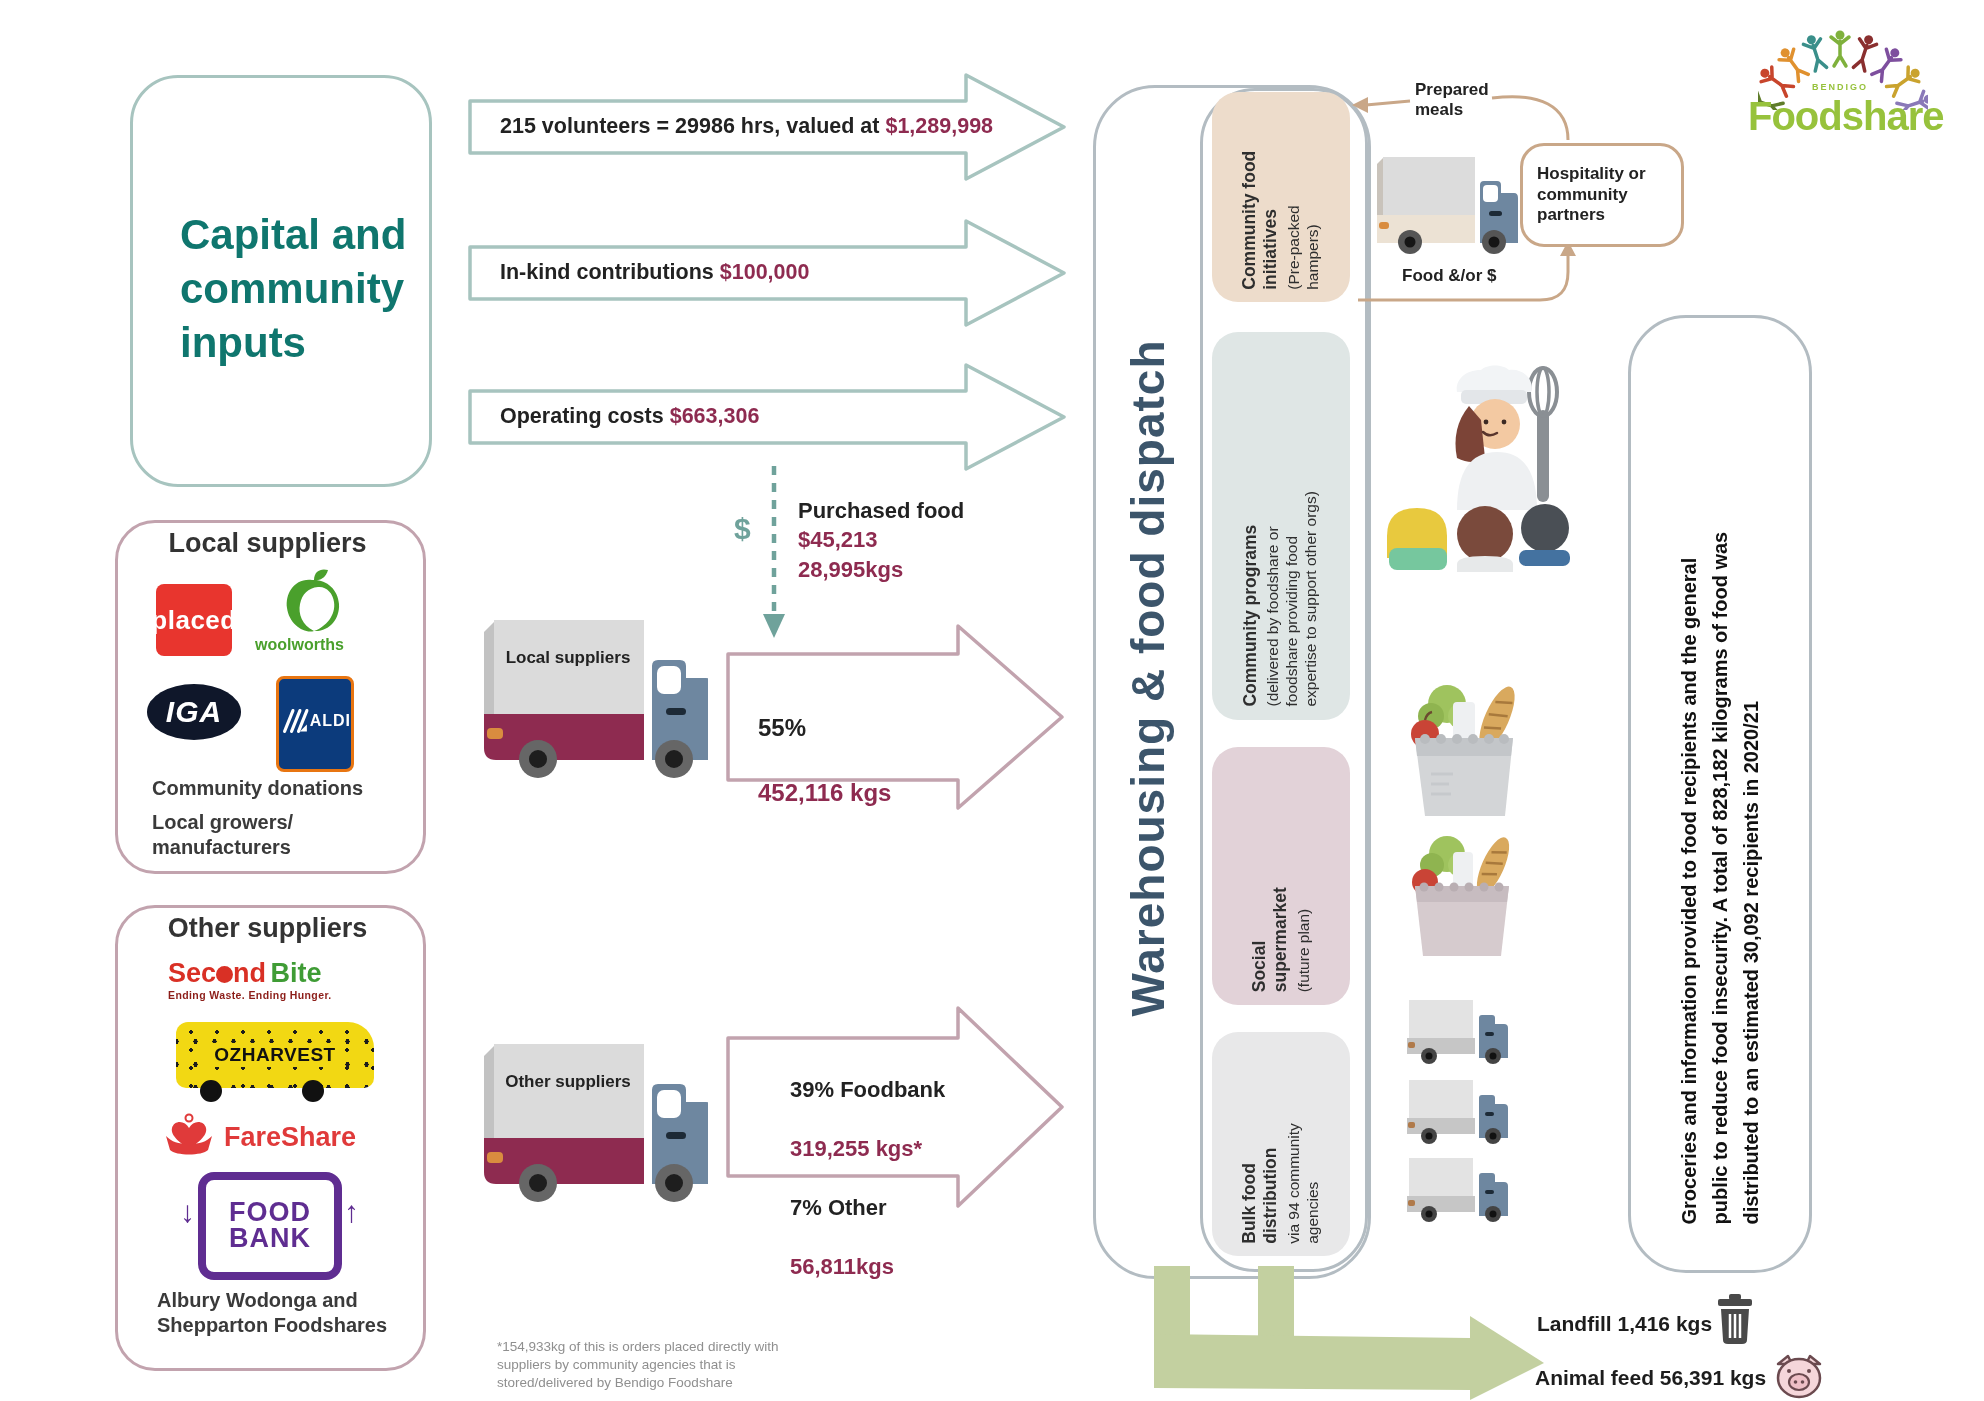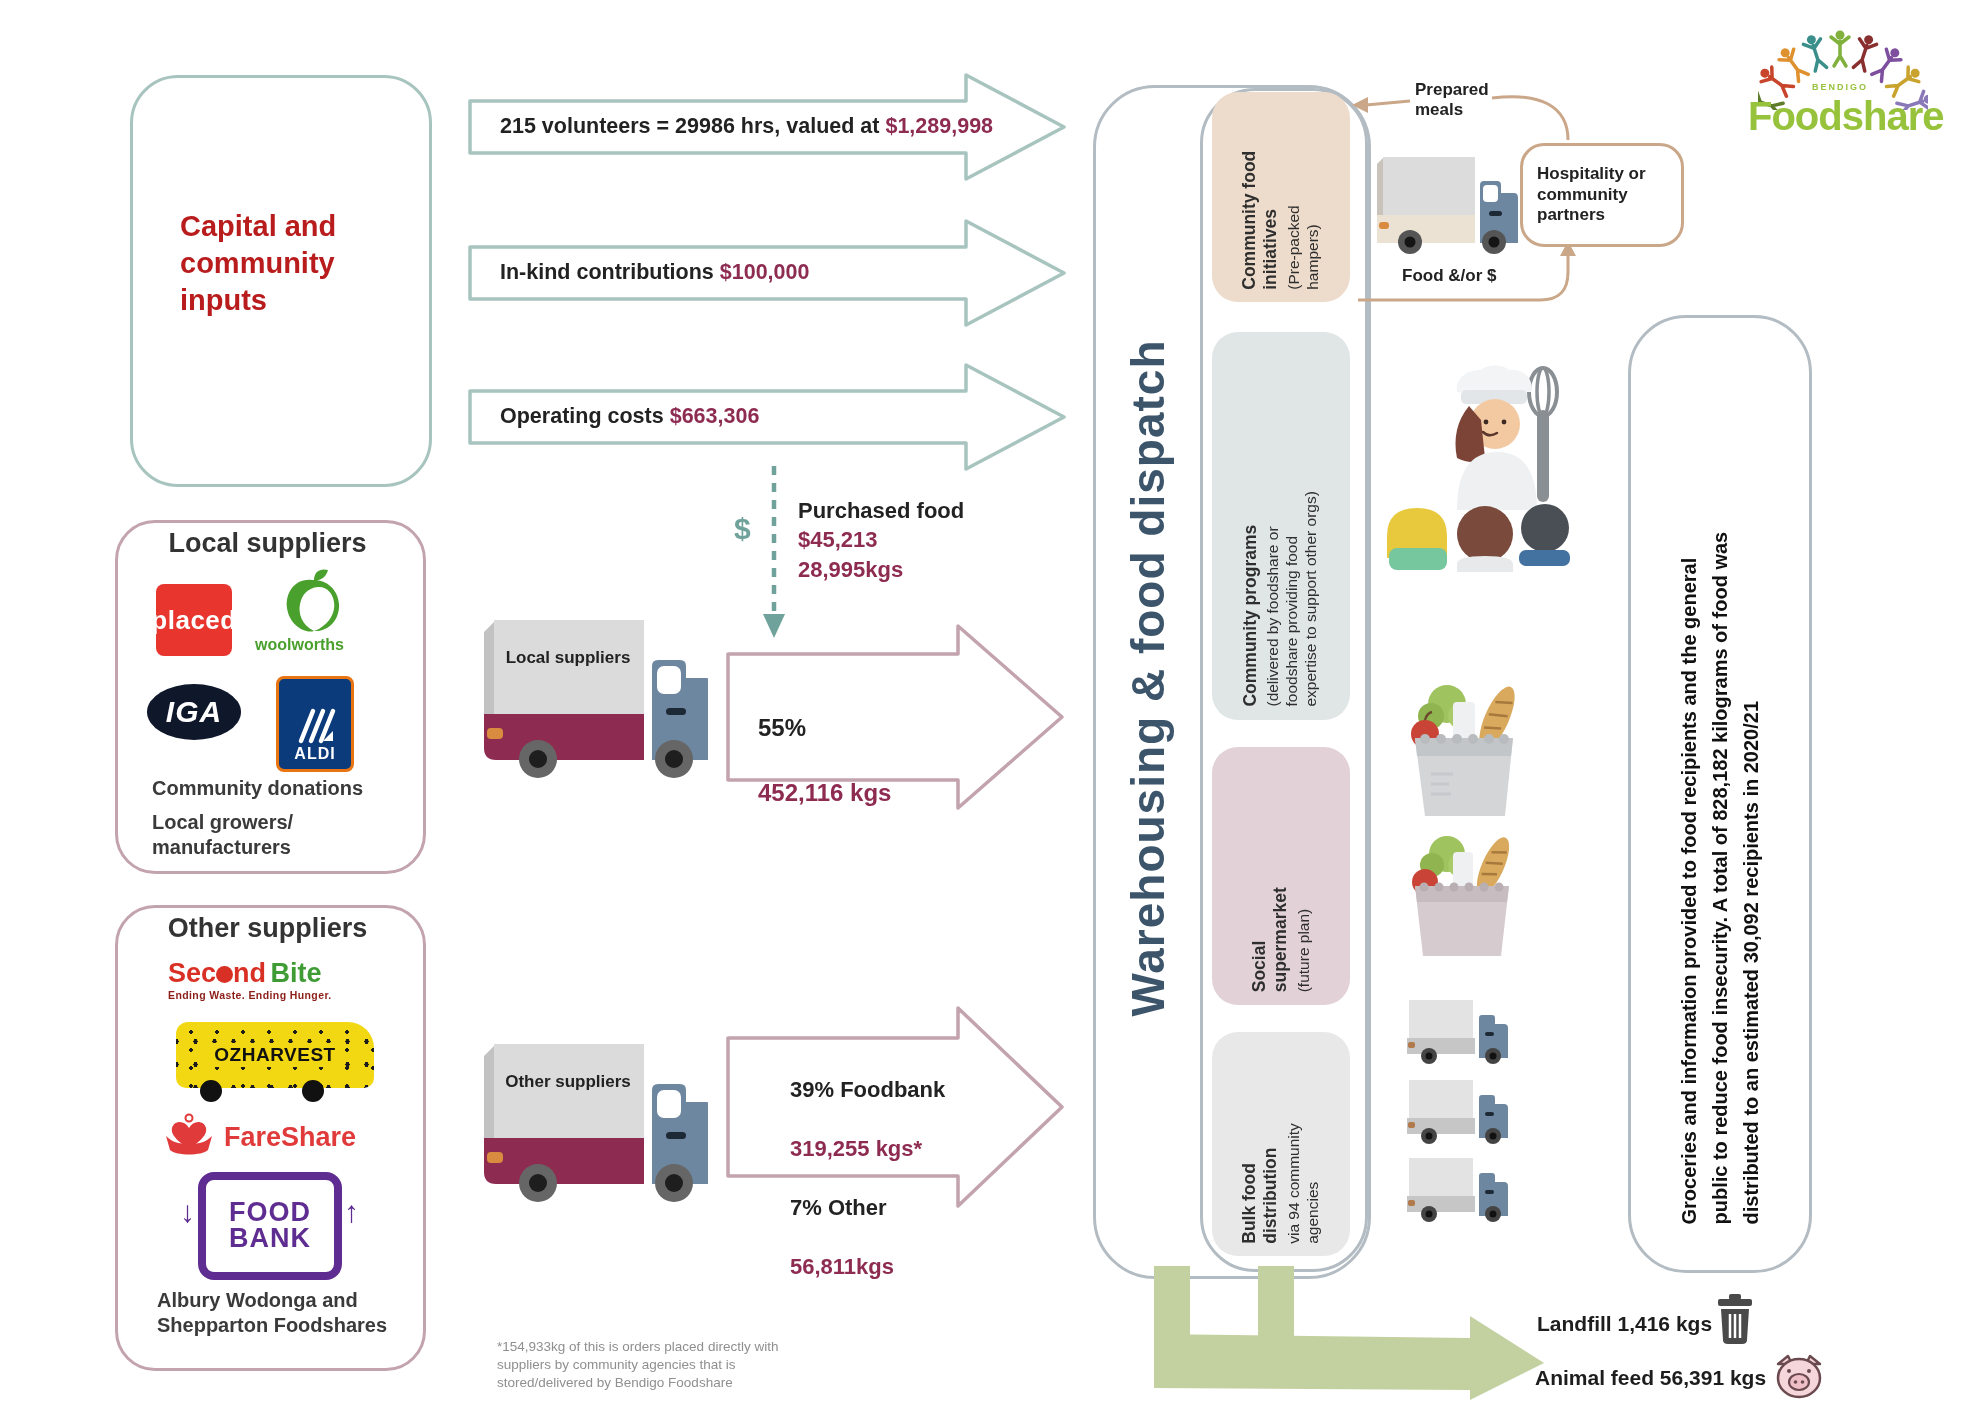--- a/index.html
+++ b/index.html
@@ -7,21 +7,21 @@
        font-family:"Liberation Sans",sans-serif;color:#1d1d1d;overflow:hidden}
   .abs{position:absolute}
   .maroon{color:#8e2b50}
   .blk{color:#222}
   
   .teal-box{border:3px solid #a7c4bf;border-radius:48px;background:#fff}
   .pink-box{border:3px solid #c2a3ae;border-radius:40px;background:#fff}
   .grey-box{border:3.5px solid #b3bcc2;border-radius:58px;background:#fff}
   .tan-box{border:3px solid #c9a788;border-radius:24px;background:#fff}
   
-  .cap-title{font-size:29px;font-weight:600;color:#b91c1c;line-height:1.28;white-space:pre-line}
+  .cap-title{font-size:42px;font-weight:600;color:#0f766e;line-height:1.28;white-space:pre-line}
   .arrow-text{font-size:21.5px;font-weight:700;white-space:nowrap}
   .sup-title{font-size:27px;font-weight:600;color:#333;text-align:center}
   .note{font-size:20px;color:#3a3a3a;font-weight:600;line-height:1.25;white-space:pre-line}
   .flow-big{font-size:24px;font-weight:700;line-height:1.35;white-space:pre-line}
   .flow-sm{font-size:22px;font-weight:700;line-height:1.34;white-space:pre-line}
   .footnote{font-size:13.5px;color:#8f8f8f;line-height:1.35;white-space:pre-line}
   .truck-label{font-size:17px;font-weight:700;color:#222;text-align:center}
   .small-label{font-size:17px;font-weight:600;color:#222;line-height:1.2;white-space:pre-line}
   .waste-label{font-size:21px;font-weight:600;color:#1d1d1d;white-space:nowrap}
   
@@ -32,21 +32,21 @@
   .cat .inner{transform:rotate(-90deg);flex:none;text-align:left}
   .cat .t{font-weight:700;font-size:17.5px;line-height:1.22;color:#2e2e2e;white-space:pre-line}
   .cat .s{font-size:15.5px;line-height:1.22;color:#2e2e2e;white-space:pre-line;margin-top:3px}
   .outcome-text{font-size:20px;font-weight:600;color:#111;line-height:1.55;white-space:pre-line;text-align:left}
   
   .coles{background:#e8352e;border-radius:8px;display:flex;align-items:center;justify-content:center;
          color:#fff;font-weight:700;font-size:26px;letter-spacing:.5px}
   .woolworths-text{font-size:16px;color:#4aa02c;font-weight:600}
   .iga{background:#0f172a;border-radius:50%;display:flex;align-items:center;justify-content:center;
        color:#fff;font-weight:800;font-style:italic;font-size:30px;letter-spacing:1px}
-  .aldi{background:#0c3b7c;border:3px solid #e87511;border-radius:8px;display:flex;flex-direction:column;
+  .aldi{background:#0c3b7c;border:3px solid #e87511;border-radius:8px;display:flex;flex-direction:row;
         align-items:center;justify-content:flex-end;padding-bottom:6px}
   .aldi-text{color:#fff;font-weight:800;font-size:16px;letter-spacing:1px}
   .sb-red{color:#d93025;font-weight:800;font-size:27px}
   .sb-green{color:#3f9c35;font-weight:700;font-size:27px}
   .sb-apple{display:inline-block;width:17px;height:17px;background:#d93025;border-radius:50%;position:relative;top:1px}
   .sb-tag{color:#8c1d18;font-weight:700;font-size:10.5px;letter-spacing:.4px}
   .oz-van{background:#f2d813;border-radius:12px 26px 10px 10px;display:flex;align-items:center;justify-content:center;
           background-image:radial-gradient(#1c1c1c 2.4px,transparent 2.6px),radial-gradient(#1c1c1c 2px,transparent 2.2px);
           background-size:26px 18px,19px 23px;background-position:2px 1px,10px 8px}
   .oz-text{background:#f2d813;padding:1px 5px;color:#111;font-weight:800;font-size:19px;letter-spacing:.5px;border-radius:3px}

